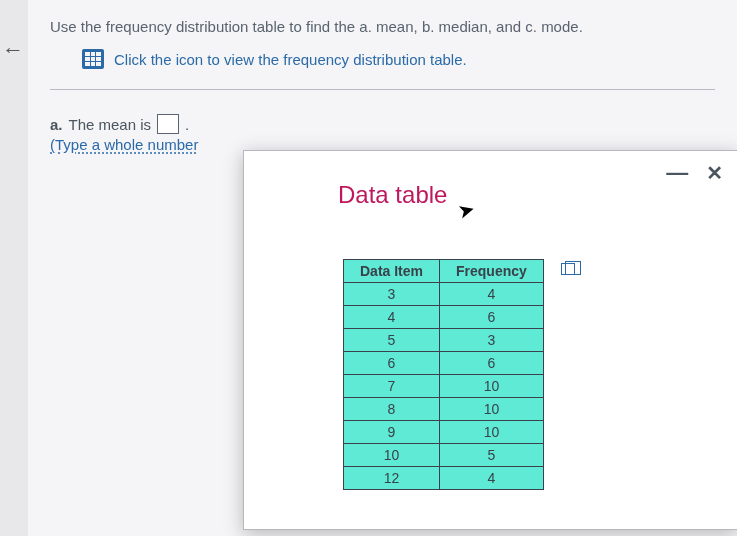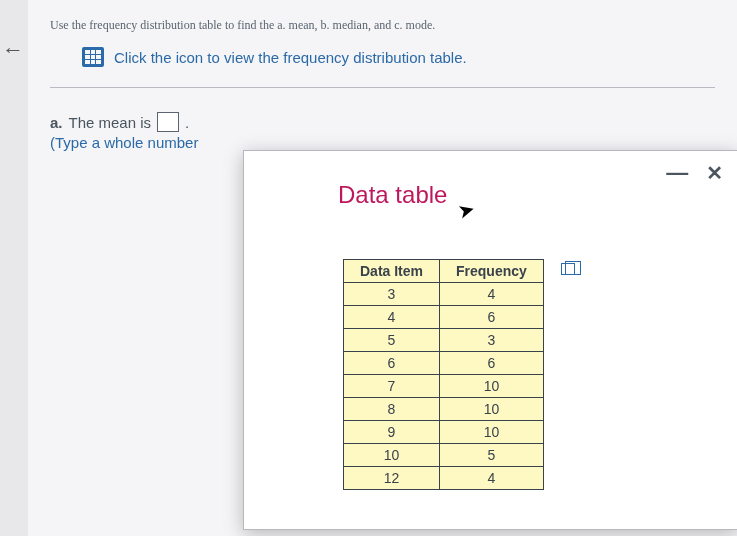--- a/index.html
+++ b/index.html
@@ -20,24 +20,23 @@
     position: relative;
   }
   .arrow-back {
     position: absolute;
     left: 2px;
     top: 34px;
     font-size: 22px;
     color: #555;
   }
   .question-text {
-    font-size: 12px;
+    font-size: 15px;
     color: #5a6470;
     margin-bottom: 14px;
-    font-family: Liberation Serif, serif;
   }
   .icon-row {
     display: flex;
     align-items: center;
     gap: 10px;
     font-size: 15px;
     color: #2a6aa8;
     margin-bottom: 20px;
     padding-left: 32px;
   }
@@ -66,20 +65,21 @@
   .answer-line { display: flex; align-items: center; gap: 6px; }
   .input-box {
     width: 22px;
     height: 20px;
     border: 1px solid #5a6470;
     background: #fff;
     display: inline-block;
   }
   .hint {
     color: #2a6aa8;
+    text-decoration: underline;
     text-decoration-style: dotted;
     text-underline-offset: 3px;
     margin-top: 2px;
   }
   .modal {
     position: absolute;
     left: 215px;
     top: 150px;
     width: 495px;
     height: 380px;
@@ -137,21 +137,21 @@
   table.data {
     border-collapse: collapse;
     font-size: 14px;
     color: #3a424c;
   }
   table.data th, table.data td {
     border: 1px solid #3a424c;
     padding: 3px 16px;
     text-align: center;
     min-width: 90px;
-    background: #fef9c3;
+    background: #5eead4;
   }
   table.data th {
     font-weight: bold;
   }
 </style>
 </head>
 <body>
 
 <div class="arrow-back">←</div>
 

